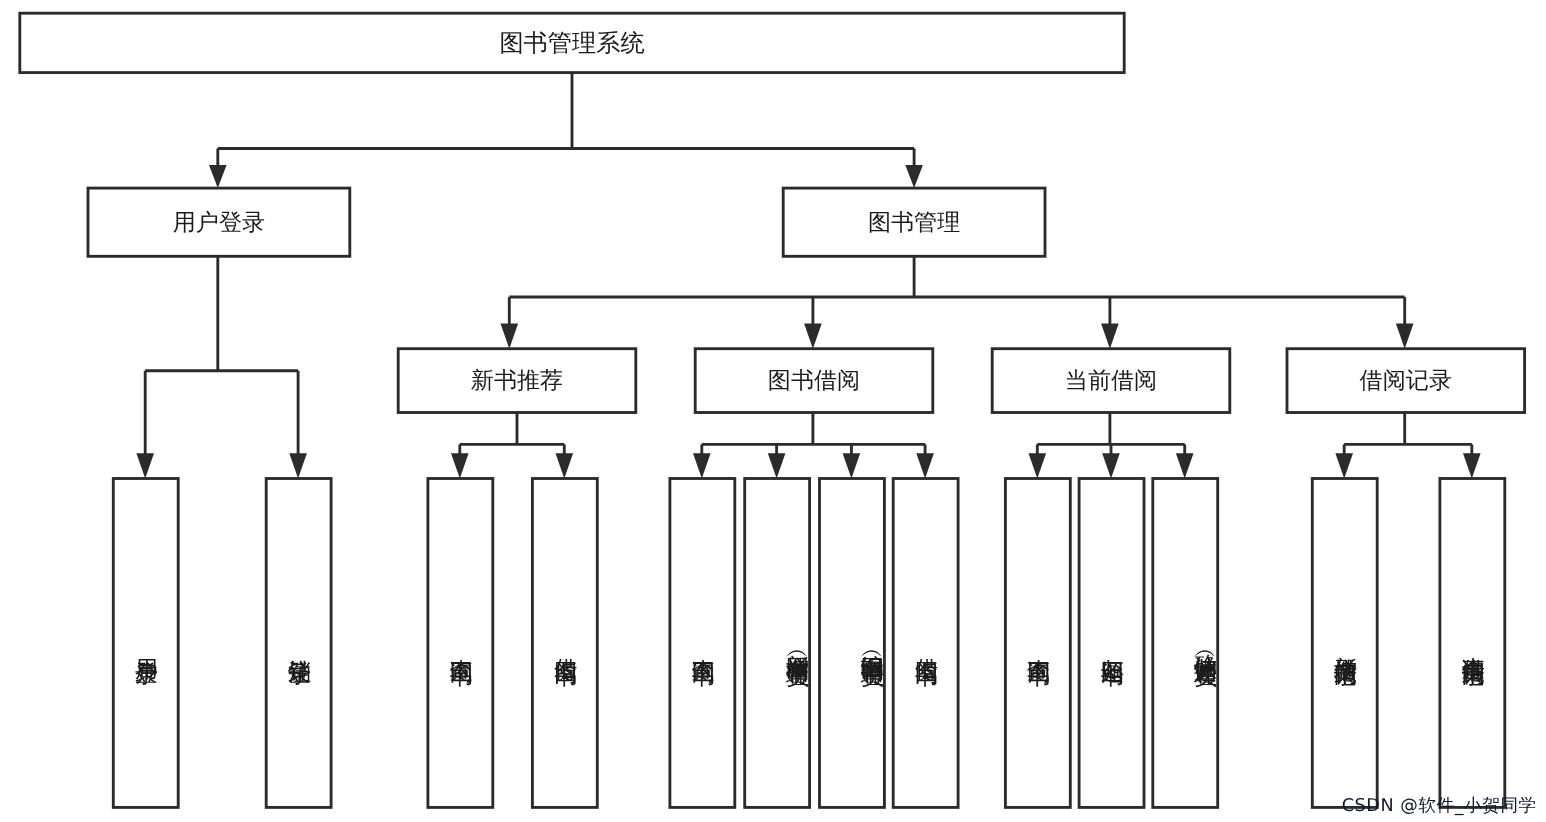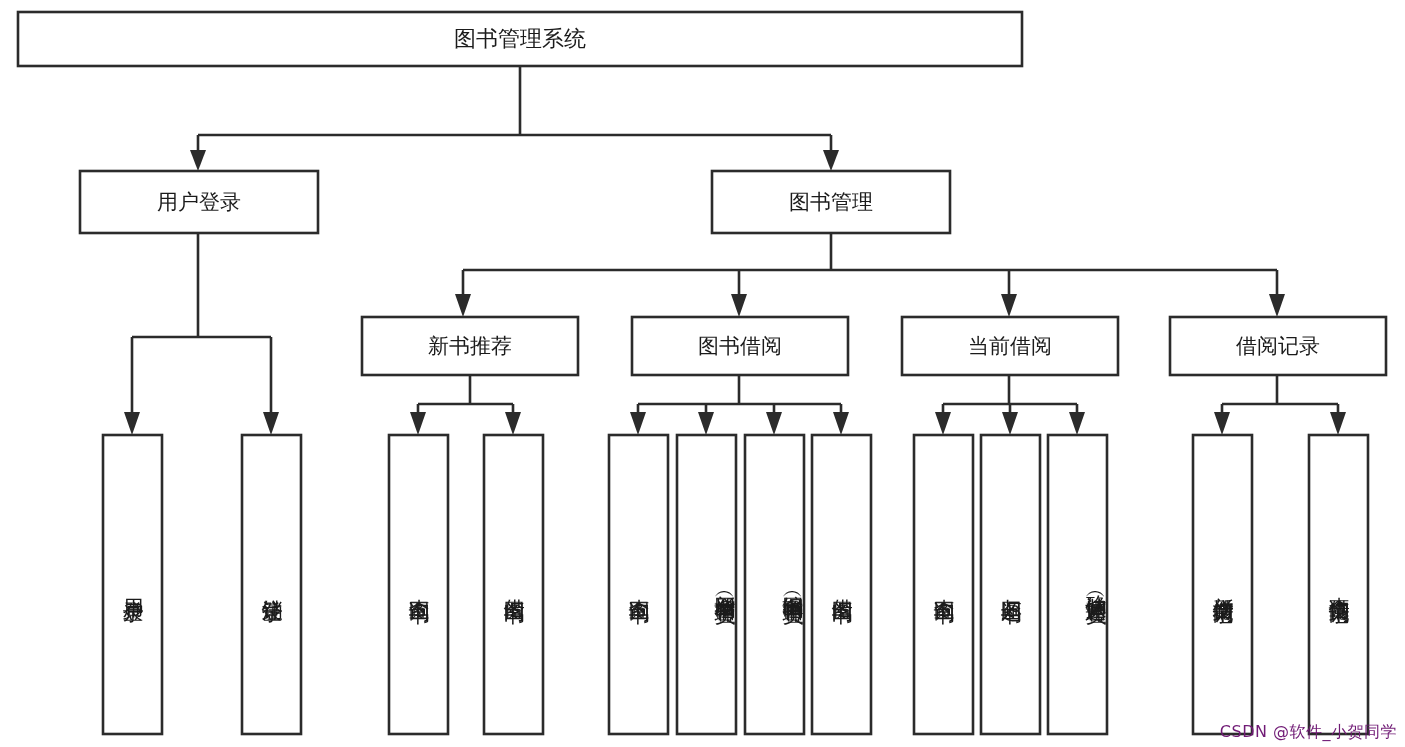--- a/index.html
+++ b/index.html
@@ -68,21 +68,21 @@
     white-space: nowrap;
     pointer-events: none;
     user-select: none;
   }
   .watermark {
     position: absolute;
     right: 8px;
     bottom: 4px;
     font-family: "DejaVu Sans", "Liberation Sans", sans-serif;
     font-size: 16px;
-    color: #701a75;
+    color: #0f172a;
     letter-spacing: 0.5px;
     white-space: nowrap;
   }
 </style>
 </head>
 <body>
 
 <div id="diagram-root">
 
   <svg class="diagram-canvas" viewBox="0 0 1405 747">

